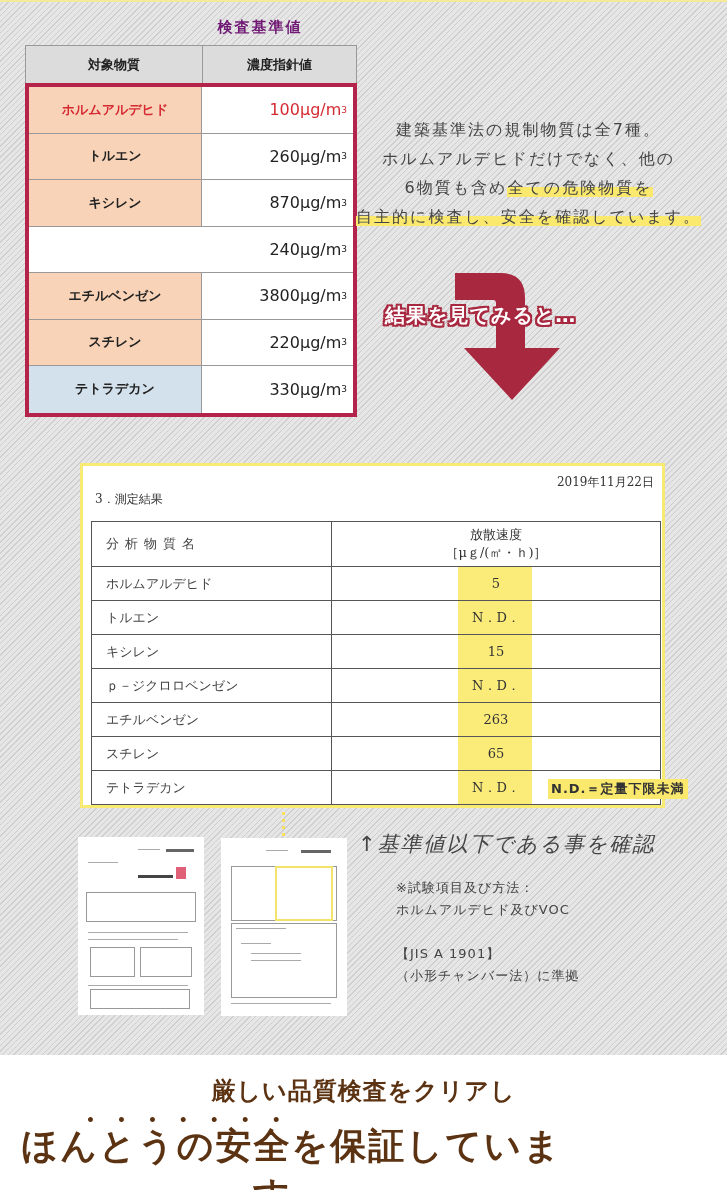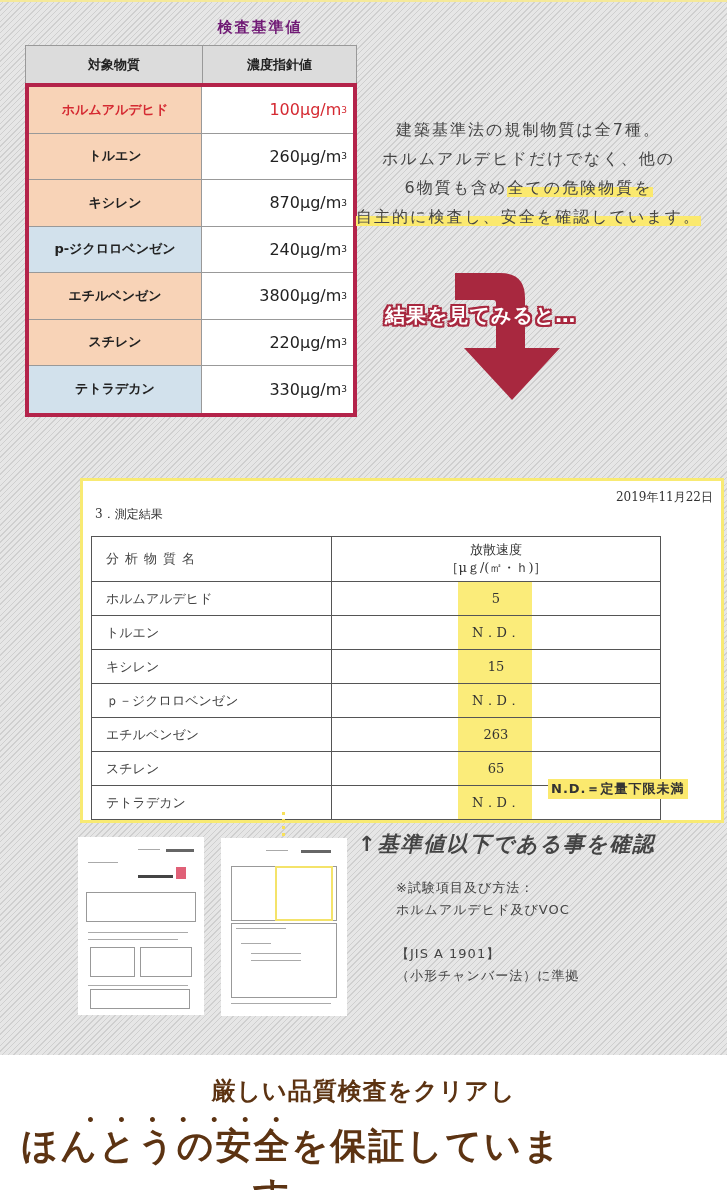--- a/index.html
+++ b/index.html
@@ -64,21 +64,21 @@
   .arrow-svg { position: absolute; left: 440px; top: 268px; }
   .result-label {
     position: absolute; left: 385px; top: 302px;
     font-size: 20px; font-weight: bold; color: #fff; letter-spacing: 1px;
     text-shadow: 2px 0 0 #a8283f, -2px 0 0 #a8283f, 0 2px 0 #a8283f, 0 -2px 0 #a8283f,
                  2px 2px 0 #a8283f, -2px -2px 0 #a8283f, 2px -2px 0 #a8283f, -2px 2px 0 #a8283f;
   }
 
   
   .doc {
-    position: absolute; left: 80px; top: 478px; width: 644px; height: 345px;
+    position: absolute; left: 80px; top: 463px; width: 585px; height: 345px;
     background: #fff; border: 3px solid #f8ea73;
     font-family: "DejaVu Serif", serif; color: #333;
   }
   .doc-date { position: absolute; right: 8px; top: 8px; font-size: 12px; }
   .doc-section { position: absolute; left: 12px; top: 25px; font-size: 12px; }
   .doc-table {
     position: absolute; left: 8px; top: 55px; width: 570px; border-collapse: collapse;
     font-size: 13px;
   }
   .doc-table td, .doc-table th {
@@ -108,21 +108,21 @@
   .thumb1 { left: 78px; top: 837px; width: 126px; height: 178px; }
   .thumb2 { left: 221px; top: 838px; width: 126px; height: 178px; }
   .thumb .ln { position: absolute; height: 1px; background: #aaa; }
   .thumb .bx { position: absolute; border: 1px solid #999; }
   .thumb .yb { position: absolute; border: 2px solid #f4e36a; }
   .thumb .stamp { position: absolute; width: 10px; height: 12px; background: #e06077; }
 
   
   .confirm {
     position: absolute; left: 358px; top: 830px;
-    font-size: 21px; font-weight: bold; font-style: italic; color: #444; letter-spacing: 2px;
+    font-size: 21px; font-weight: normal; font-style: italic; color: #444; letter-spacing: 2px;
   }
   .method {
     position: absolute; left: 396px; top: 877px;
     font-size: 13px; color: #444; line-height: 22px; letter-spacing: 1px;
   }
 
   
   .footer-line1 {
     position: absolute; left: 0; top: 1075px; width: 727px; text-align: center;
     font-size: 24px; font-weight: bold; color: #5c3312; letter-spacing: 1px;
@@ -167,21 +167,20 @@
       </div>
       <div class="std-row orange">
         <div class="name">キシレン</div>
         <div class="val">
           <span>870</span>
           <span>μg/m</span>
           <sup>3</sup>
         </div>
       </div>
       <div class="std-row blue">
-        <div class="name">p-ジクロロベンゼン</div>
         <div class="val">
           <span>240</span>
           <span>μg/m</span>
           <sup>3</sup>
         </div>
       </div>
       <div class="std-row orange">
         <div class="name">エチルベンゼン</div>
         <div class="val">
           <span>3800</span>

